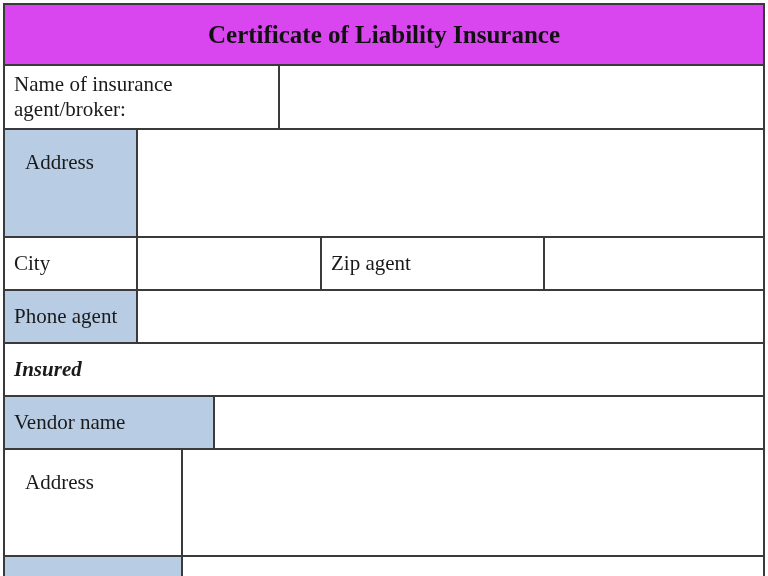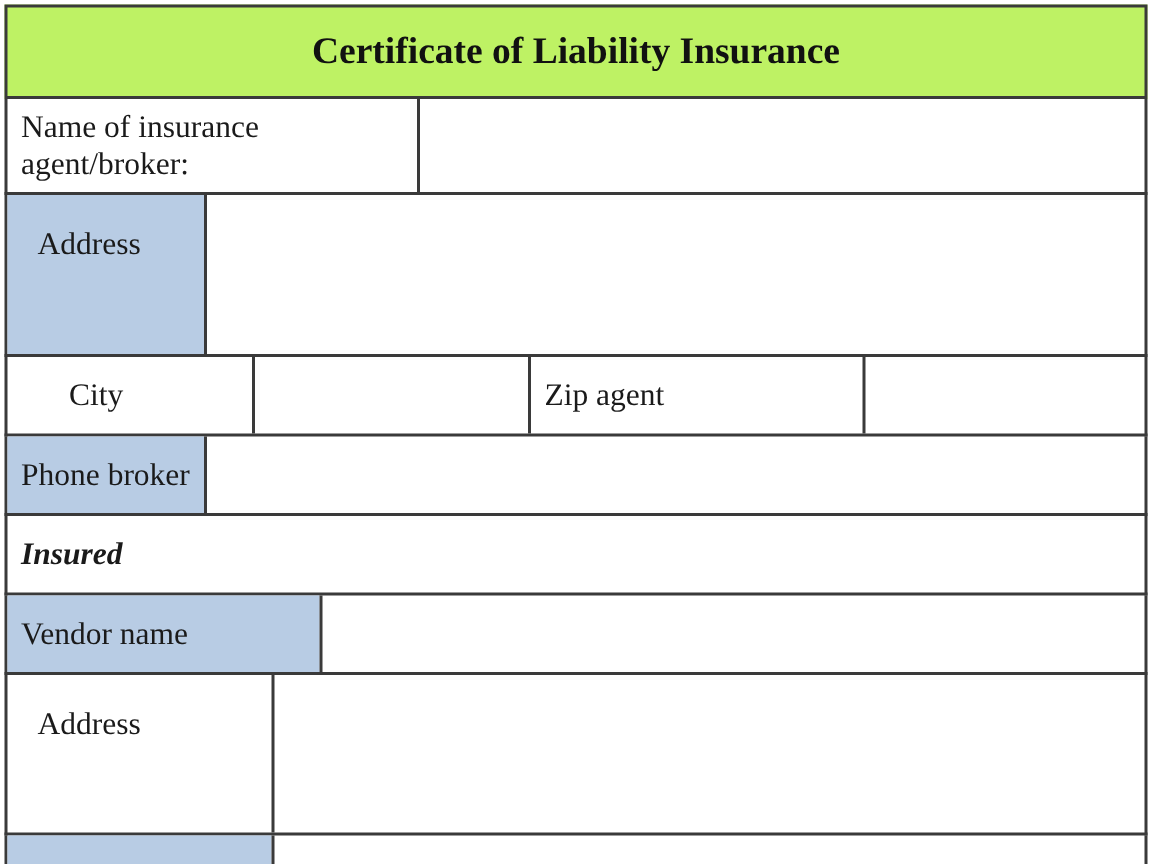--- a/index.html
+++ b/index.html
@@ -2,21 +2,21 @@
 <html><head>
 <meta charset="utf-8">
 <style>
   html, body { margin: 0; padding: 0; background: #ffffff; }
   body { width: 768px; height: 576px; overflow: hidden; position: relative; font-family: "Liberation Serif", serif; color: #1a1a1a; }
   .form { position: absolute; left: 3px; top: 3px; width: 762px; }
   .row { position: relative; display: flex; border-left: 2px solid #3a3a3a; border-right: 2px solid #3a3a3a; border-bottom: 2px solid #3a3a3a; box-sizing: border-box; }
   .cell { box-sizing: border-box; position: relative; font-size: 21px; padding-left: 9px; }
   .cell + .cell { border-left: 2px solid #3a3a3a; }
   .shade { background: #b8cce4; }
-  .header { background: #bef264; border-top: 2px solid #3a3a3a; height: 63px; display: flex; align-items: center; justify-content: center; }
+  .header { background: #d946ef; border-top: 2px solid #3a3a3a; height: 63px; display: flex; align-items: center; justify-content: center; }
   .title { font-weight: bold; font-size: 25px; color: #111; }
   .vcenter { display: flex; align-items: center; }
   .top { padding-top: 20px; padding-left: 20px; }
   .bi { font-weight: bold; font-style: italic; }
 </style>
 </head>
 <body>
 
 <div class="form">
   <div class="row header">
@@ -27,28 +27,28 @@
     <div class="cell vcenter" style="width:273px;">Name of insurance agent/broker:</div>
     <div class="cell" style="flex:1;"></div>
   </div>
 
   <div class="row" style="height:108px;">
     <div class="cell shade top" style="width:131px;">Address</div>
     <div class="cell" style="flex:1;"></div>
   </div>
 
   <div class="row" style="height:53px;">
-    <div class="cell vcenter" style="width:131px;margin-left:32px;">City</div>
+    <div class="cell vcenter" style="width:131px;">City</div>
     <div class="cell" style="width:184px;"></div>
     <div class="cell vcenter" style="width:223px;">Zip agent</div>
     <div class="cell" style="flex:1;"></div>
   </div>
 
   <div class="row" style="height:53px;">
-    <div class="cell shade vcenter" style="width:131px;">Phone broker</div>
+    <div class="cell shade vcenter" style="width:131px;">Phone agent</div>
     <div class="cell" style="flex:1;"></div>
   </div>
 
   <div class="row" style="height:53px;">
     <div class="cell vcenter bi" style="flex:1;">Insured</div>
   </div>
 
   <div class="row" style="height:53px;">
     <div class="cell shade vcenter" style="width:208px;">Vendor name</div>
     <div class="cell" style="flex:1;"></div>

